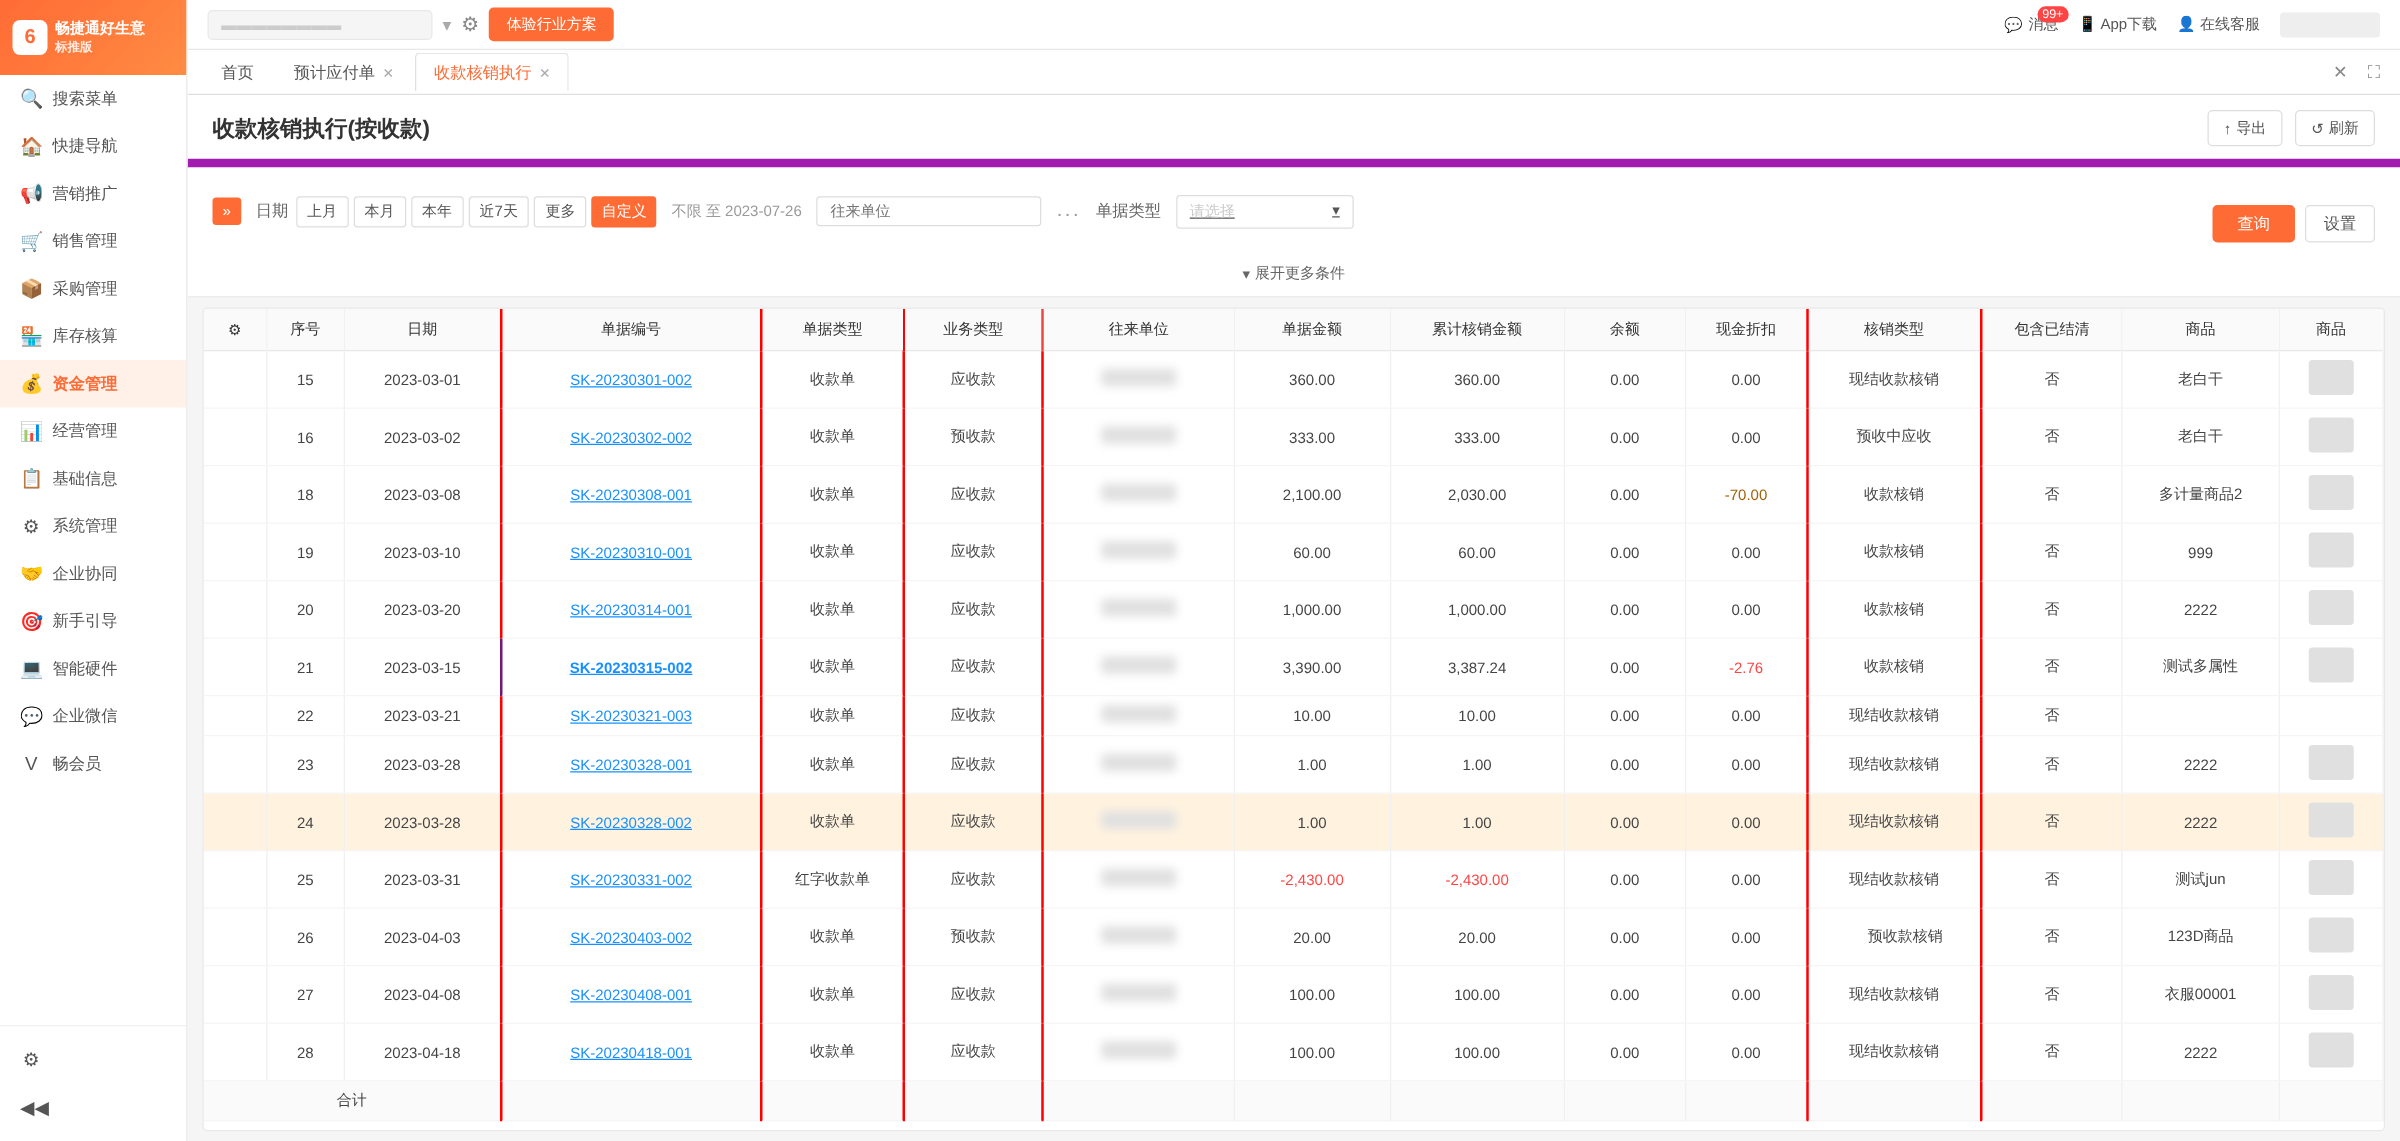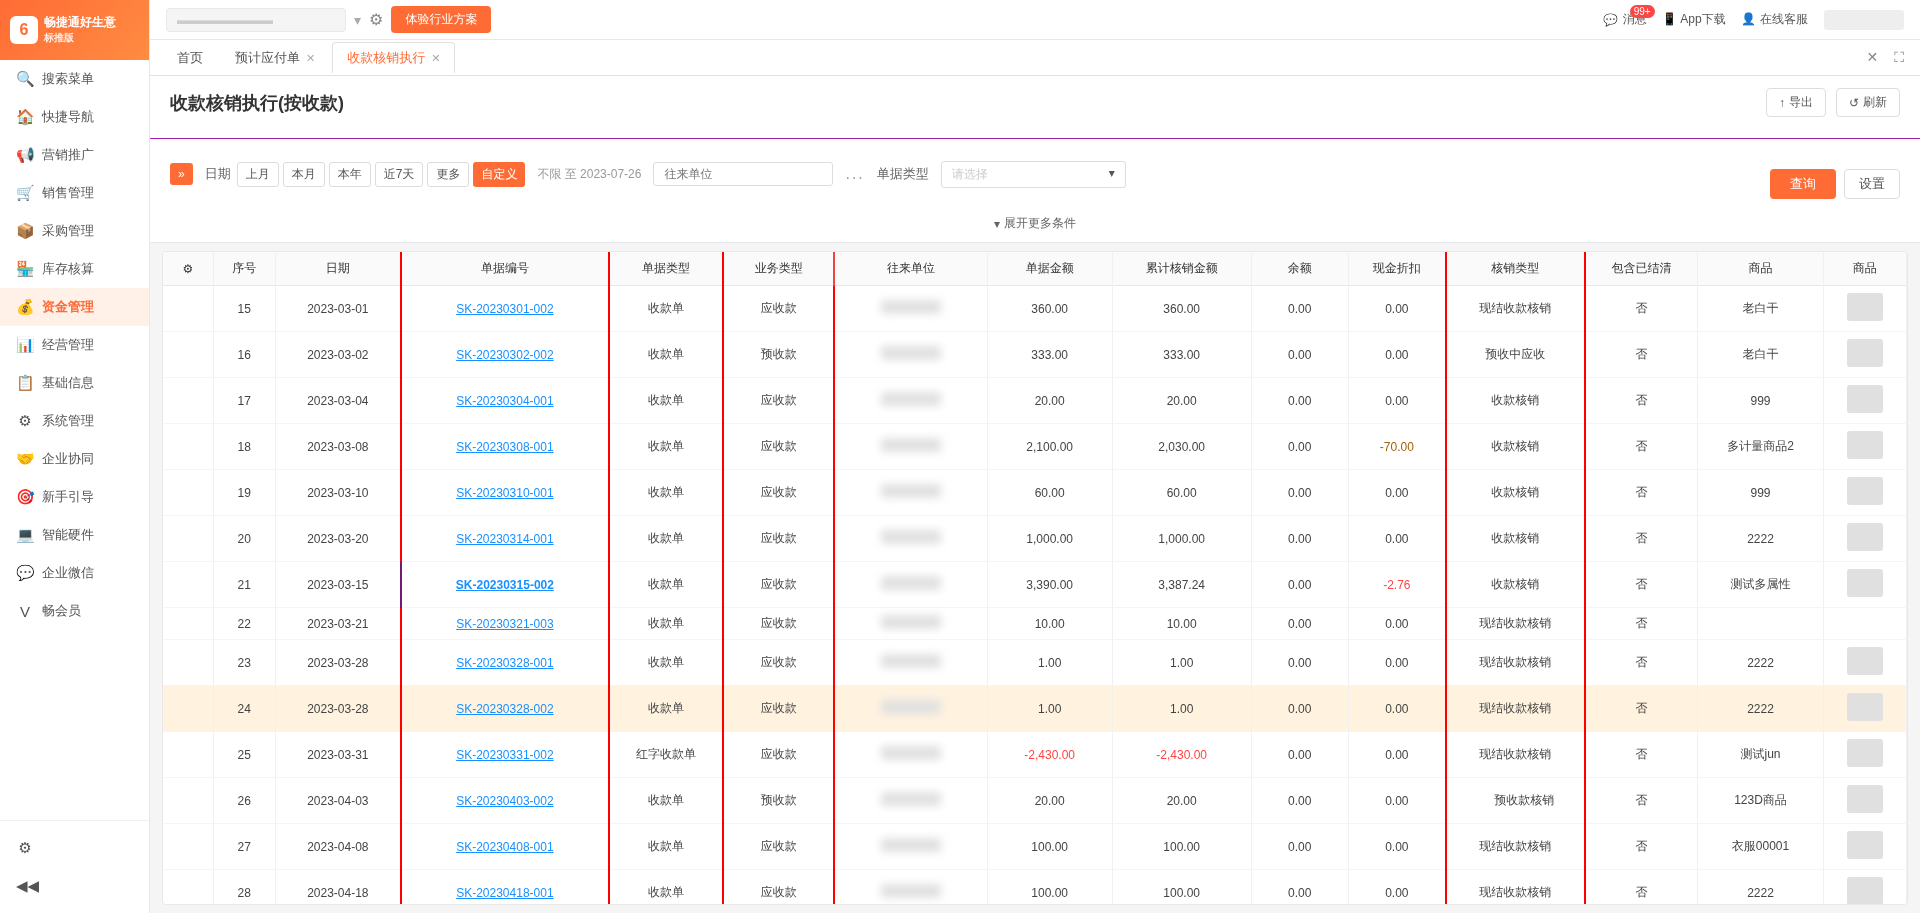--- a/index.html
+++ b/index.html
@@ -150,22 +150,22 @@
       flex: 1;
       overflow: hidden;
       display: flex;
       flex-direction: column;
       background: #f5f5f5;
     }
 
     
     .page-header {
       background: #fff;
-      padding: 12px 20px 11px 20px;
-      border-bottom: 1px solid #a21caf;
+      padding: 12px 20px 0 20px;
+      border-bottom: 7px solid #a21caf;
     }
     .page-title-row {
       display: flex; align-items: center; justify-content: space-between;
       padding-bottom: 10px;
     }
     .page-title {
       font-size: 18px;
       font-weight: bold;
       color: #333;
     }
@@ -247,24 +247,24 @@
       font-size: 12px;
       width: 180px;
       color: #999;
     }
     .filter-dots { color: #999; font-size: 16px; letter-spacing: 2px; }
     .filter-type-select {
       border: 1px solid #ddd;
       border-radius: 3px;
       padding: 4px 10px;
       font-size: 12px;
-      width: 185px;
+      width: 142px;
       background: #fff;
       color: #555;
-      display: flex; align-items: flex-start; justify-content: space-between;
+      display: flex; align-items: flex-start; justify-content: space-between; text-decoration: underline;
     }
     .btn-query {
       background: #ff6b35;
       color: #fff;
       border: none;
       border-radius: 4px;
       padding: 6px 20px;
       font-size: 13px;
       cursor: pointer;
       margin-left: auto;
@@ -578,39 +578,20 @@
       <td style="">333.00</td>
       <td>0.00</td>
       <td style="">0.00</td>
       <td style="border-left:2px solid #ff0000;border-right:2px solid #ff0000;">预收中应收</td>
       <td>否</td>
       <td>老白干</td>
       <td><div style="width:36px;height:28px;background:#e0e0e0;border-radius:3px;display:inline-block;"></div></td>
     </tr>
             <tr>
       <td></td>
-      <td>17</td>
-      <td>2023-03-04</td>
-      <td style="border-left:2px solid #ff0000;border-right:2px solid #ff0000;">
-        <span class="link-cell">SK-20230304-001</span>
-      </td>
-      <td>收款单</td>
-      <td style="border-left:2px solid #ff0000;border-right:2px solid #ff0000;">应收款</td>
-      <td><span class="blur"> </span></td>
-      <td style="">20.00</td>
-      <td style="">20.00</td>
-      <td>0.00</td>
-      <td style="">0.00</td>
-      <td style="border-left:2px solid #ff0000;border-right:2px solid #ff0000;">收款核销</td>
-      <td>否</td>
-      <td>999</td>
-      <td><div style="width:36px;height:28px;background:#e0e0e0;border-radius:3px;display:inline-block;"></div></td>
-    </tr>
-            <tr>
-      <td></td>
       <td>18</td>
       <td>2023-03-08</td>
       <td style="border-left:2px solid #ff0000;border-right:2px solid #ff0000;">
         <span class="link-cell">SK-20230308-001</span>
       </td>
       <td>收款单</td>
       <td style="border-left:2px solid #ff0000;border-right:2px solid #ff0000;">应收款</td>
       <td><span class="blur"> </span></td>
       <td style="">2,100.00</td>
       <td style="">2,030.00</td>

